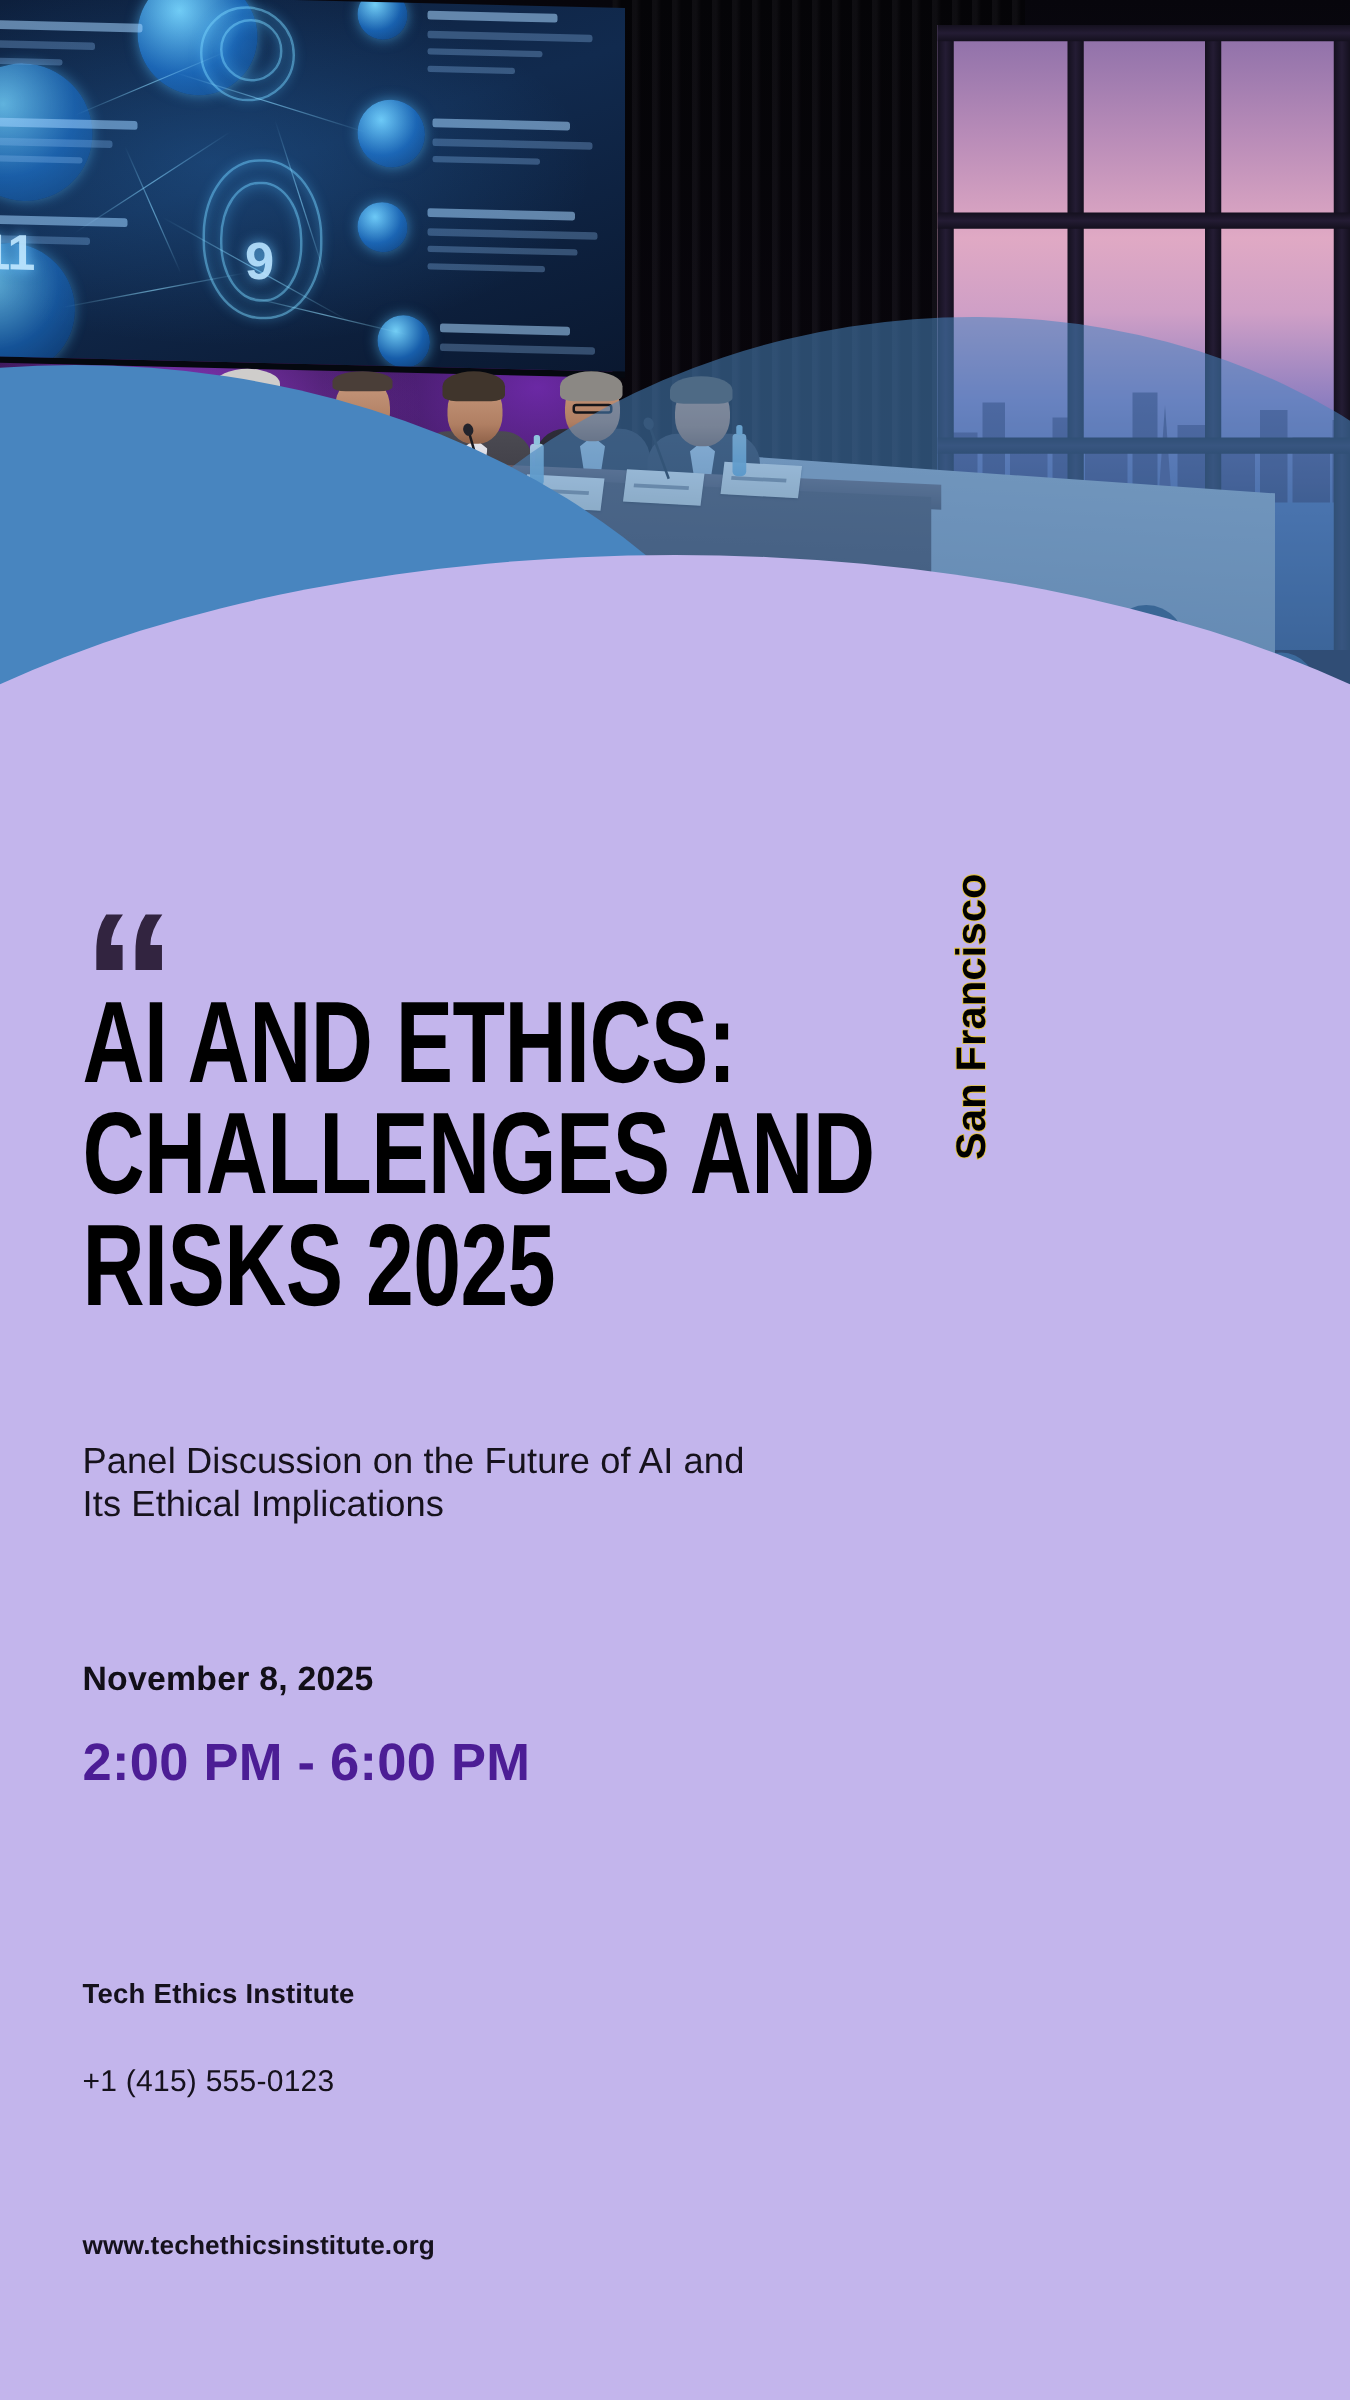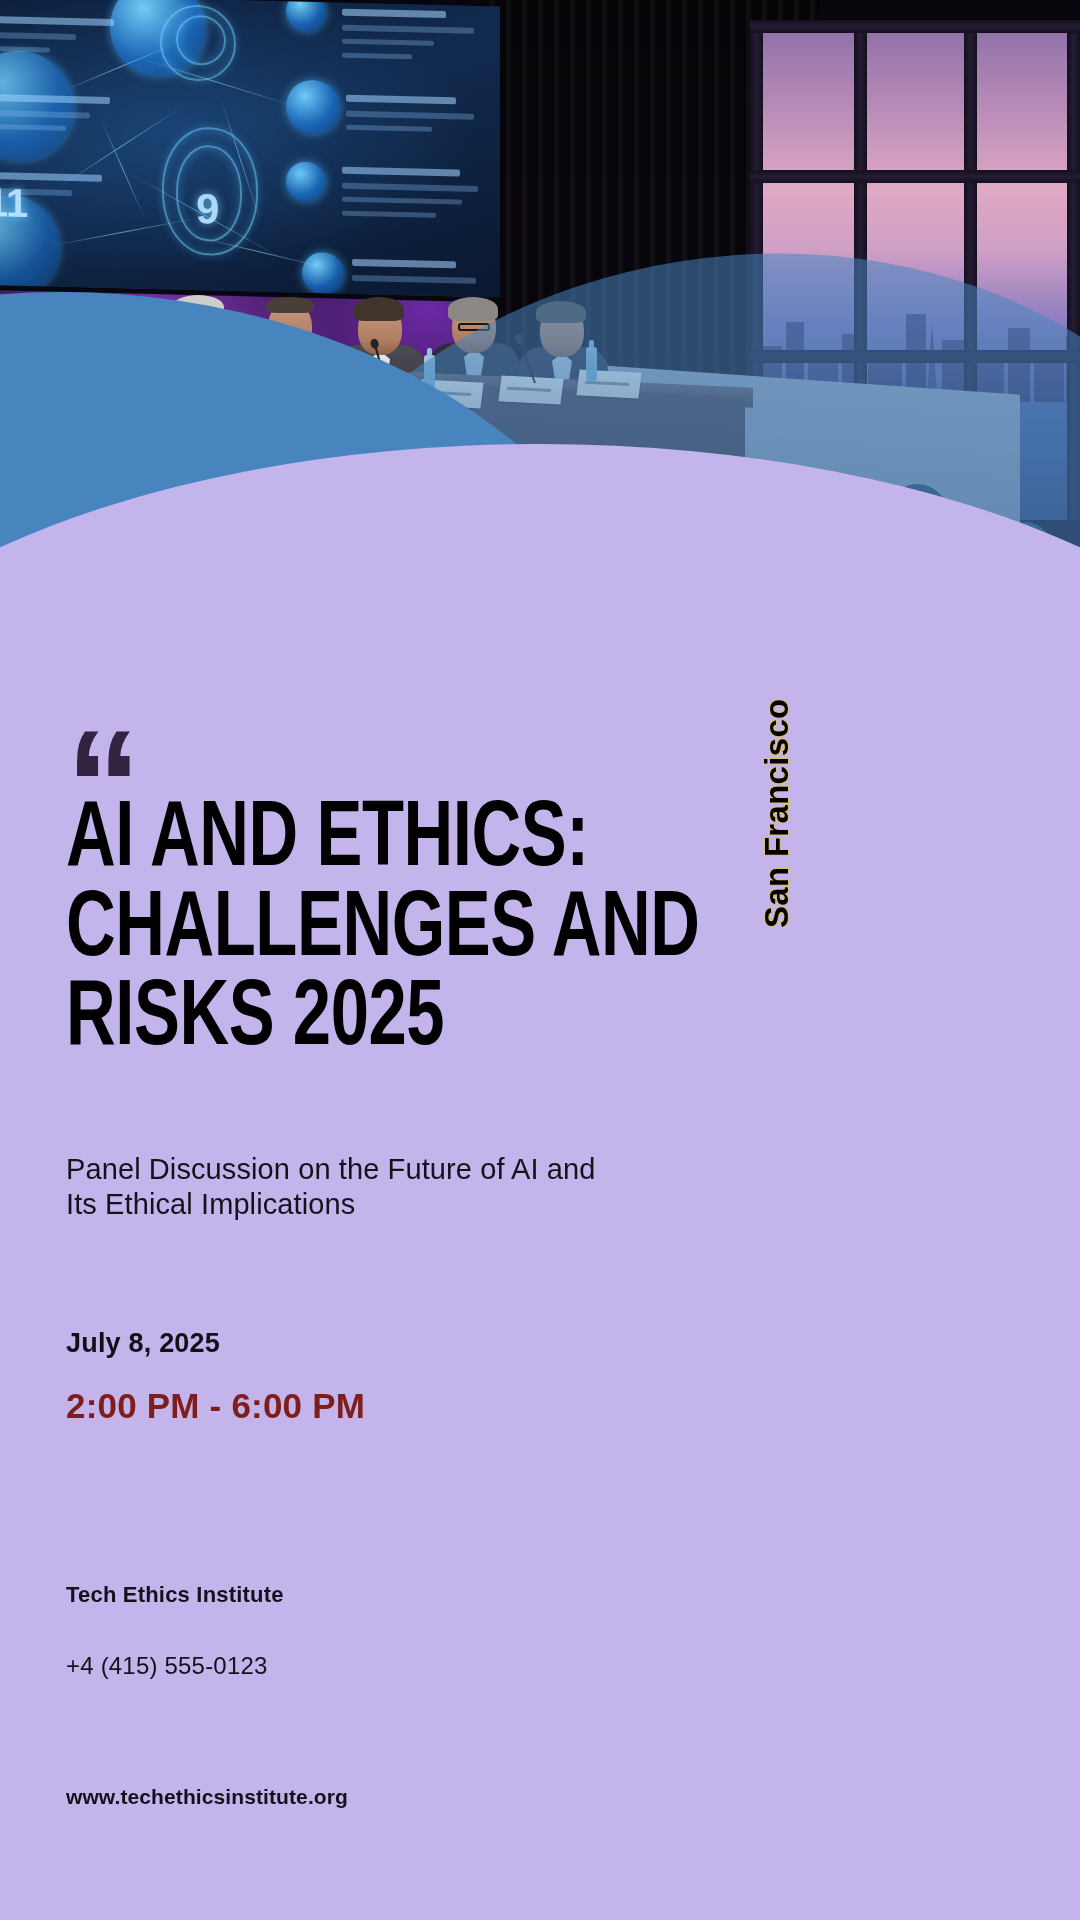--- a/index.html
+++ b/index.html
@@ -272,21 +272,21 @@
     letter-spacing:.1px;
   }
 
   .date {
     position:absolute; left:66px; top:1328px;
     font-size:27px; font-weight:700; color:#120f18;
     letter-spacing:.2px;
   }
   .time {
     position:absolute; left:66px; top:1386px;
-    font-size:35px; font-weight:700; color:#7f1d1d;
+    font-size:42px; font-weight:700; color:#4c1d95;
     letter-spacing:.2px;
   }
 
   .org {
     position:absolute; left:66px; top:1582px;
     font-size:22px; font-weight:700; color:#15111c; letter-spacing:.2px;
   }
   .phone {
     position:absolute; left:66px; top:1652px;
     font-size:24px; font-weight:400; color:#15111c; letter-spacing:.2px;
@@ -530,23 +530,23 @@
   <div class="quote-mark">“</div>
 
   <div class="title">
     <span class="ln">AI AND ETHICS:</span>
     <span class="ln">CHALLENGES AND</span>
     <span class="ln">RISKS 2025</span>
   </div>
 
   <div class="subtitle">Panel Discussion on the Future of AI and Its Ethical Implications</div>
 
-  <div class="date">July 8, 2025</div>
+  <div class="date">November 8, 2025</div>
   <div class="time">2:00 PM - 6:00 PM</div>
 
   <div class="city">San Francisco</div>
 
 
   <div class="org">Tech Ethics Institute</div>
-  <div class="phone">+4 (415) 555-0123</div>
+  <div class="phone">+1 (415) 555-0123</div>
   <div class="website">www.techethicsinstitute.org</div>
 
 </div>
 
 </body></html>

